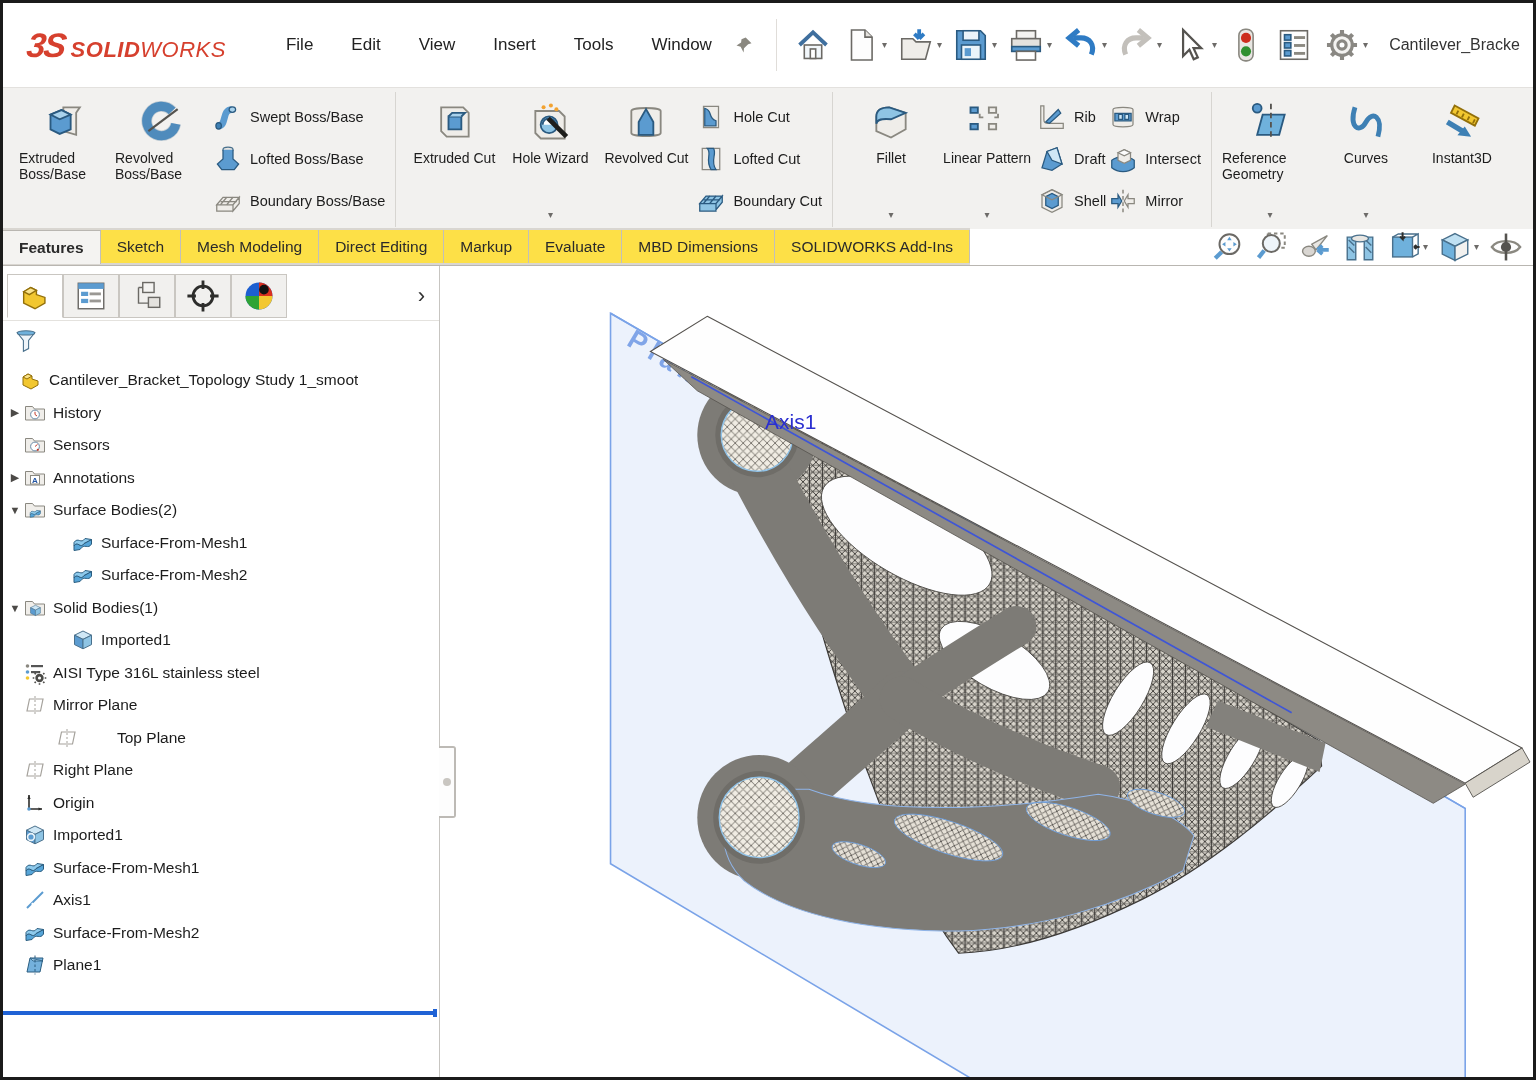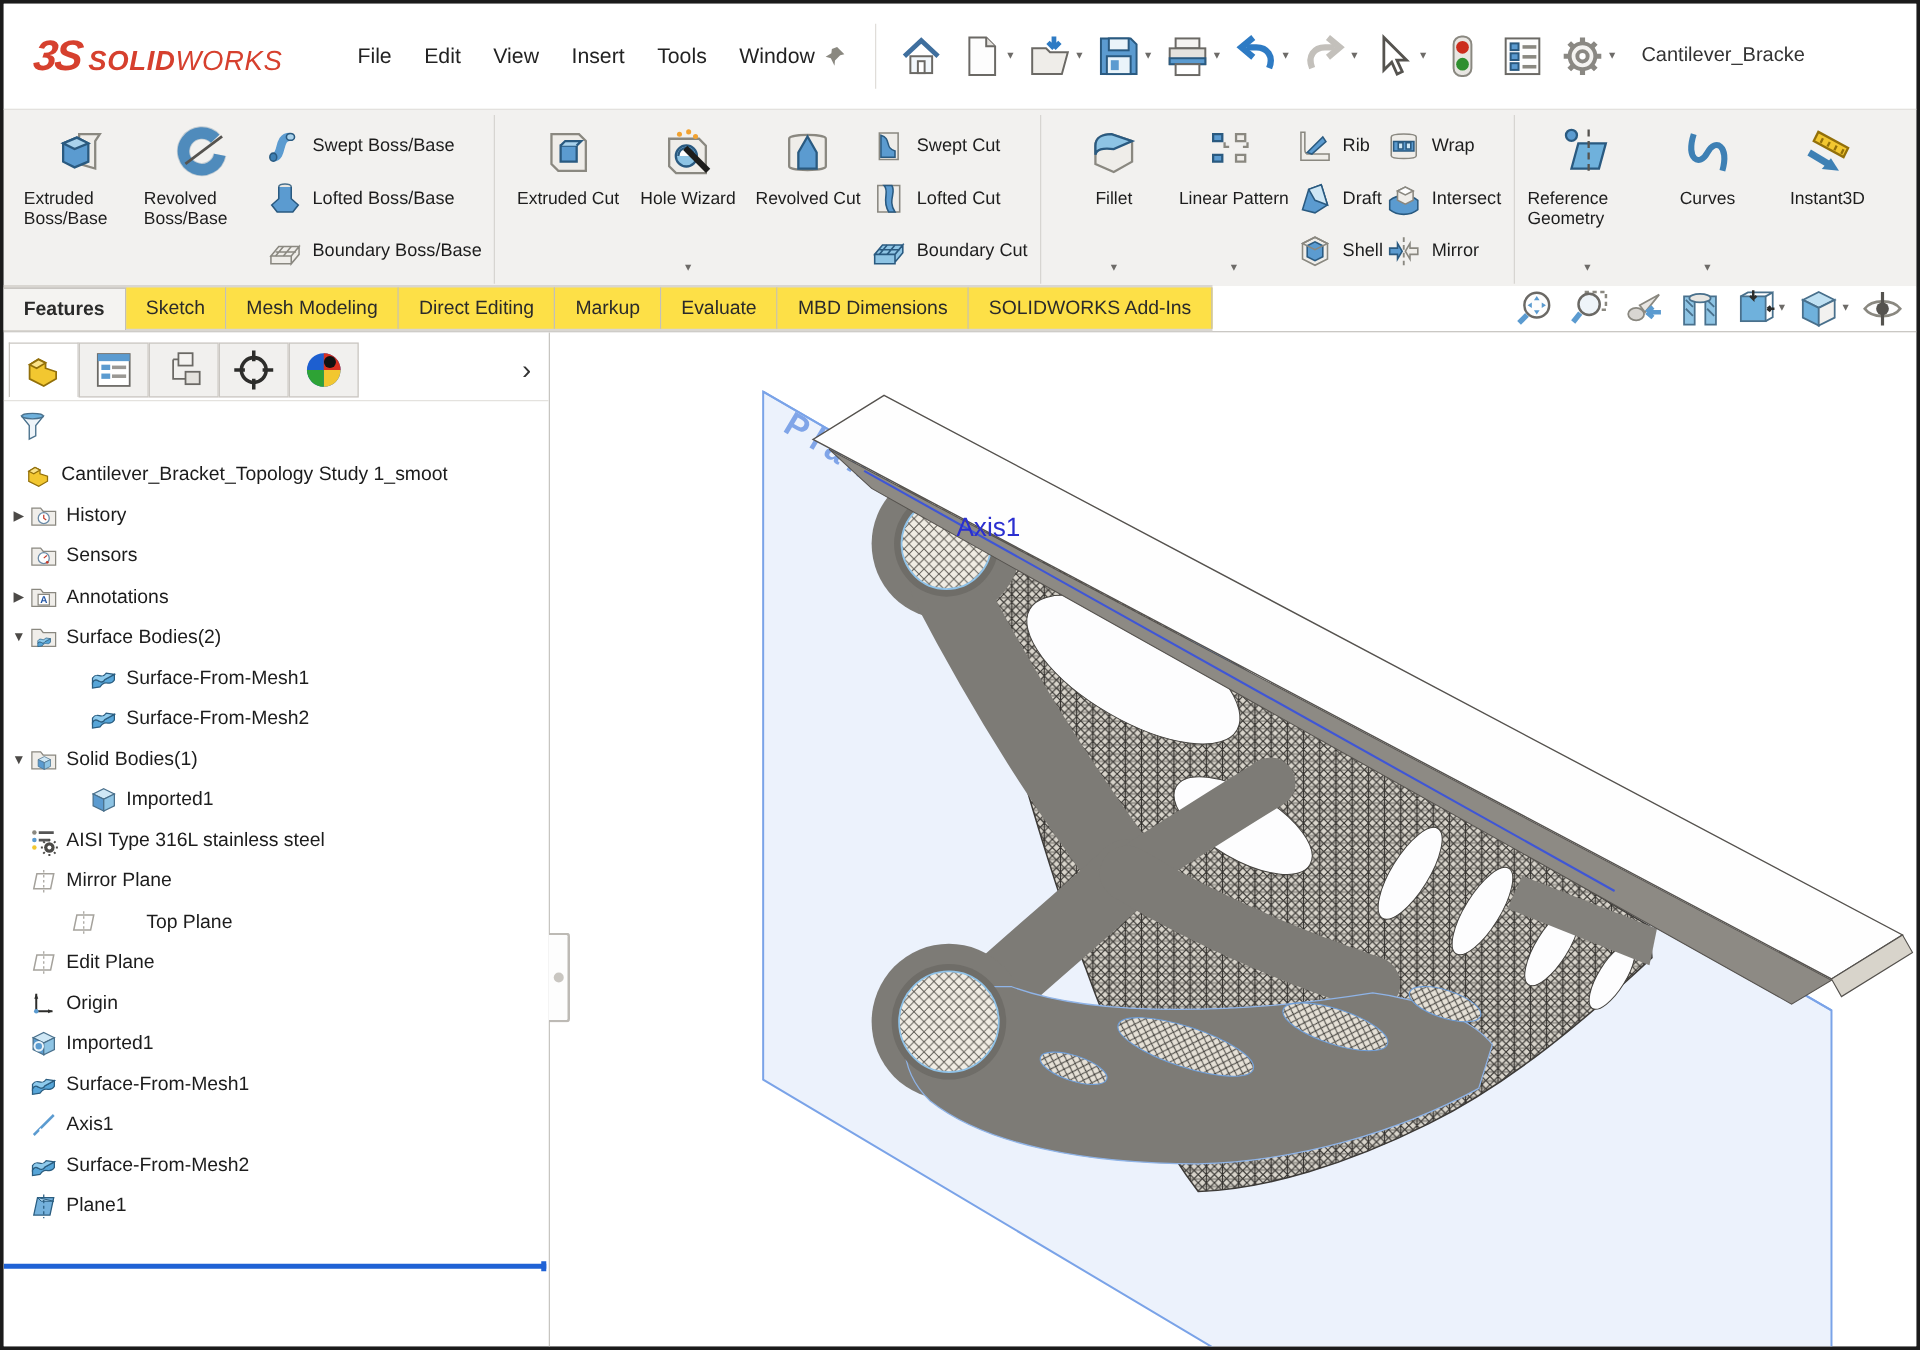--- a/index.html
+++ b/index.html
@@ -9,21 +9,21 @@
     display:flex; flex-direction:column; background:#fff; }
 
   
   .titlebar { height:84px; background:#fff; display:flex; align-items:center;
     padding:0 10px 0 24px; flex:0 0 auto; }
   .logo { display:flex; align-items:baseline; color:#d6402e; margin-right:60px; }
   .logo .ds { font-size:34px; font-weight:bold; font-style:italic; transform:skewX(-8deg);
     letter-spacing:-2px; margin-right:6px; }
   .logo .solid { font-size:22px; font-weight:bold; font-style:italic; letter-spacing:.5px; }
   .logo .works { font-size:22px; font-style:italic; font-weight:400; letter-spacing:.5px; }
-  .menu { display:flex; gap:26px; font-size:17px; color:#222; margin-right:6px; }
+  .menu { display:flex; gap:38px; font-size:17px; color:#222; margin-right:22px; }
   .menu span { cursor:default; }
   .tb-sep { width:1px; height:52px; background:#e0ddd9; margin:0 14px; }
   .tbtools { display:flex; align-items:center; gap:4px; }
   .tbtool { display:flex; align-items:center; gap:2px; padding:3px; }
   .tbtool svg { width:38px; height:38px; }
   .caret { font-size:10px; color:#6d6b68; line-height:1; }
   .docname { font-size:16px; color:#333; margin-left:18px; white-space:nowrap; overflow:hidden; }
 
   
   .ribbon { height:142px; background:#f2f1ef; border-top:1px solid #e3e1de;
@@ -550,21 +550,21 @@
           <svg>
             <use href="#sym-revolved-cut"></use>
           </svg>
           <div>Revolved Cut</div>
         </div>
         <div class="smallcol">
           <div class="smallbtn">
             <svg>
               <use href="#sym-swept-cut"></use>
             </svg>
-            <span>Swept Cut</span>
+            <span>Hole Cut</span>
           </div>
           <div class="smallbtn">
             <svg>
               <use href="#sym-lofted-cut"></use>
             </svg>
             <span>Lofted Cut</span>
           </div>
           <div class="smallbtn">
             <svg>
               <use href="#sym-boundary-cut"></use>
@@ -824,21 +824,21 @@
             <svg>
               <use href="#sym-plane-ghost"></use>
             </svg>
             <span class="lbl">Top Plane</span>
           </div>
           <div class="trow" style="padding-left: 4px;">
             <span class="arrow"></span>
             <svg>
               <use href="#sym-plane-ghost"></use>
             </svg>
-            <span class="lbl">Edit Plane</span>
+            <span class="lbl">Right Plane</span>
           </div>
           <div class="trow" style="padding-left: 4px;">
             <span class="arrow"></span>
             <svg>
               <use href="#sym-origin"></use>
             </svg>
             <span class="lbl">Origin</span>
           </div>
           <div class="trow" style="padding-left: 4px;">
             <span class="arrow"></span>

